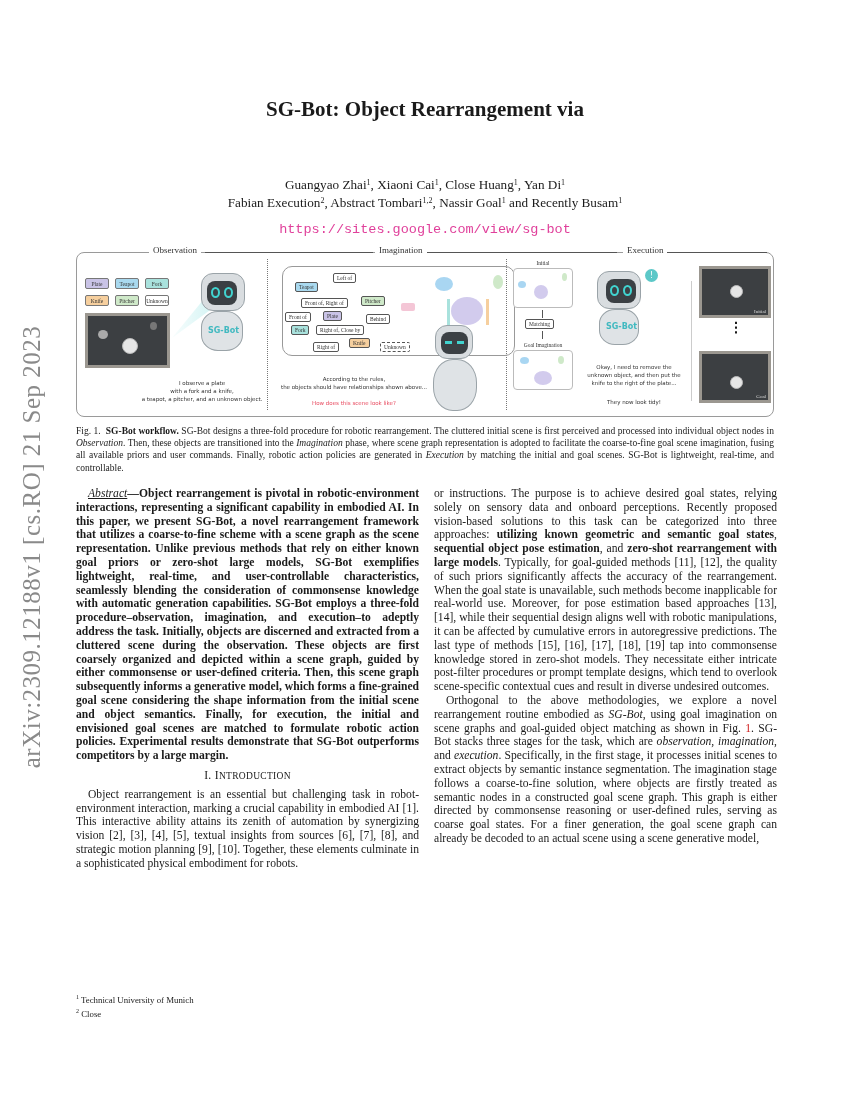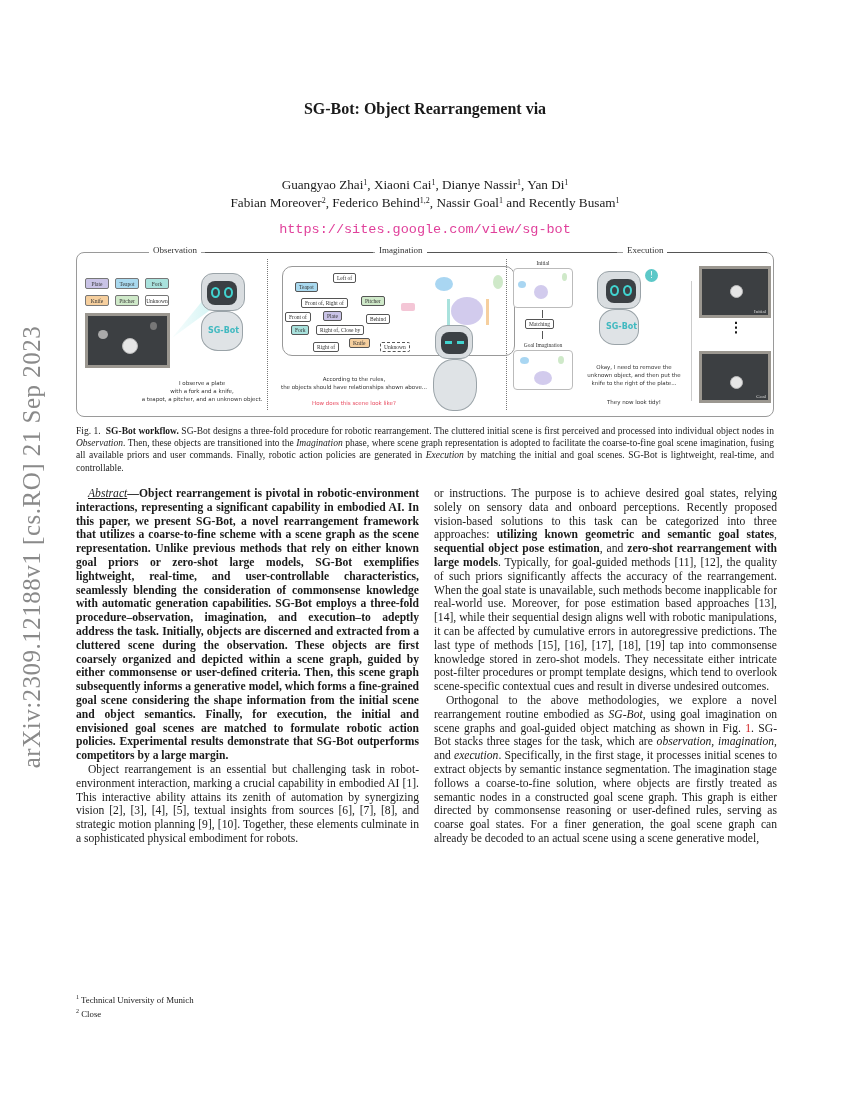--- a/index.html
+++ b/index.html
@@ -10,21 +10,21 @@
     position: absolute; left: 12px; top: 287px; width: 40px; height: 520px;
     display: flex; align-items: center; justify-content: center;
   }
   .arxiv-stamp span {
     display: block; transform: rotate(-90deg); white-space: nowrap;
     font-size: 25px; color: #8a8a8a; letter-spacing: 0.5px;
     font-family: "Liberation Serif", serif;
   }
 
   .title { position: absolute; left: 0; width: 850px; top: 95px; text-align: center;
-    font-weight: bold; font-size: 16px; line-height: 28px; }
+    font-weight: bold; font-size: 21px; line-height: 28px; }
   .authors { position: absolute; left: 0; width: 850px; top: 176px; text-align: center;
     font-size: 13.2px; line-height: 18px; }
   .authors sup { font-size: 8px; vertical-align: top; position: relative; top: -2px; }
   .url { position: absolute; left: 0; width: 850px; top: 222px; text-align: center;
     font-family: "Liberation Mono", monospace; font-size: 13.5px; color: #e0409b; }
 
   
   .figure { position: absolute; left: 76px; top: 252px; width: 698px; height: 165px;
     border: 1px solid #9a9a9a; border-radius: 8px; }
   .stage-label { position: absolute; top: -8px; font-size: 9px; background: #fff; padding: 0 4px; color: #333; }
@@ -73,26 +73,26 @@
 </div>
 
 <div class="title">
   <div>SG-Bot: Object Rearrangement via</div>
 </div>
 
 <div class="authors">
   <div>
     <span>Guangyao Zhai</span><sup>1</sup>,
     <span>Xiaoni Cai</span><sup>1</sup>,
-    <span>Dianye Nassir</span><sup>1</sup>,
+    <span>Close Huang</span><sup>1</sup>,
     <span>Yan Di</span><sup>1</sup>
   </div>
   <div>
-    <span>Fabian Moreover</span><sup>2</sup>,
-    <span>Federico Behind</span><sup>1,2</sup>,
+    <span>Fabian Execution</span><sup>2</sup>,
+    <span>Abstract Tombari</span><sup>1,2</sup>,
     <span>Nassir Goal</span><sup>1</sup> and
     <span>Recently Busam</span><sup>1</sup>
   </div>
 </div>
 
 <div class="url">https://sites.google.com/view/sg-bot</div>
 
 <div class="figure">
 
   <div class="stage-label" style="left:72px;">Observation</div>
@@ -215,20 +215,23 @@
     <div style="position:absolute; right:2px; bottom:1px; font-size:5px; color:#ddd;">Goal</div>
   </div>
 </div>
 
 <div class="fig-caption">
   <span>Fig. 1.</span>&nbsp;&nbsp;<b>SG-Bot workflow.</b><span> SG-Bot designs a three-fold procedure for robotic rearrangement. The cluttered initial scene is first perceived and processed into individual object nodes in </span><i>Observation</i><span>. Then, these objects are transitioned into the </span><i>Imagination</i><span> phase, where scene graph representation is adopted to facilitate the coarse-to-fine goal scene imagination, fusing all available priors and user commands. Finally, robotic action policies are generated in </span><i>Execution</i><span> by matching the initial and goal scenes. SG-Bot is lightweight, real-time, and controllable.</span>
 </div>
 
 <div class="col col-left">
   <p class="abstract"><i>Abstract</i><span>—</span><span>Object rearrangement is pivotal in robotic-environment interactions, representing a significant capability in embodied AI. In this paper, we present SG-Bot, a novel rearrangement framework that utilizes a coarse-to-fine scheme with a scene graph as the scene representation. Unlike previous methods that rely on either known goal priors or zero-shot large models, SG-Bot exemplifies lightweight, real-time, and user-controllable characteristics, seamlessly blending the consideration of commonsense knowledge with automatic generation capabilities. SG-Bot employs a three-fold procedure–observation, imagination, and execution–to adeptly address the task. Initially, objects are discerned and extracted from a cluttered scene during the observation. These objects are first coarsely organized and depicted within a scene graph, guided by either commonsense or user-defined criteria. Then, this scene graph subsequently informs a generative model, which forms a fine-grained goal scene considering the shape information from the initial scene and object semantics. Finally, for execution, the initial and envisioned goal scenes are matched to formulate robotic action policies. Experimental results demonstrate that SG-Bot outperforms competitors by a large margin.</span></p>
+  <div class="section-heading">
+    <span>I.</span>&nbsp;<span>I</span><span class="sc">NTRODUCTION</span>
+  </div>
   <p class="para">Object rearrangement is an essential but challenging task in robot-environment interaction, marking a crucial capability in embodied AI [1]. This interactive ability attains its zenith of automation by synergizing vision [2], [3], [4], [5], textual insights from sources [6], [7], [8], and strategic motion planning [9], [10]. Together, these elements culminate in a sophisticated physical embodiment for robots.</p>
 </div>
 
 <div class="footnotes">
   <div><sup>1</sup> <span>Technical University of Munich</span></div>
   <div><sup>2</sup> <span>Close</span></div>
 </div>
 
 <div class="col col-right">
   <p><span>or instructions. The purpose is to achieve desired goal states, relying solely on sensory data and onboard perceptions. Recently proposed vision-based solutions to this task can be categorized into three approaches: </span><b>utilizing known geometric and semantic goal states</b><span>, </span><b>sequential object pose estimation</b><span>, and </span><b>zero-shot rearrangement with large models</b><span>. Typically, for goal-guided methods [11], [12], the quality of such priors significantly affects the accuracy of the rearrangement. When the goal state is unavailable, such methods become inapplicable for real-world use. Moreover, for pose estimation based approaches [13], [14], while their sequential design aligns well with robotic manipulations, it can be affected by cumulative errors in autoregressive predictions. The last type of methods [15], [16], [17], [18], [19] tap into commonsense knowledge stored in zero-shot models. They necessitate either intricate post-filter procedures or prompt template designs, which tend to overlook scene-specific contextual cues and result in diverse undesired outcomes.</span></p>

